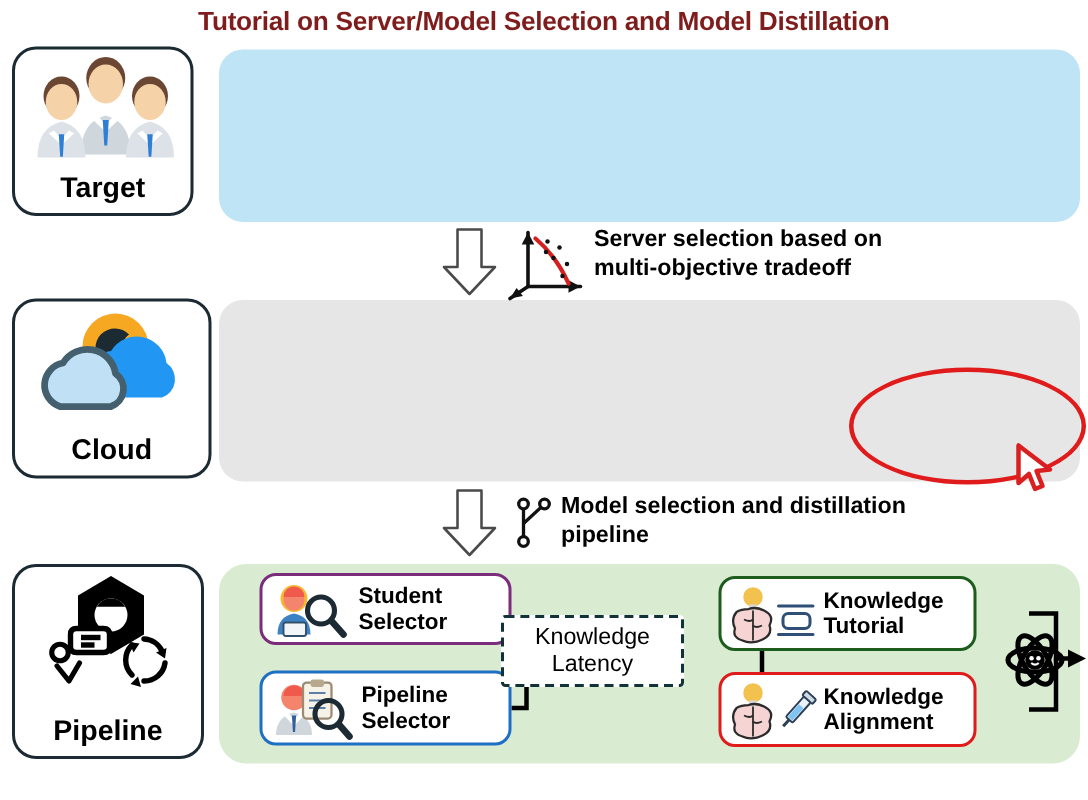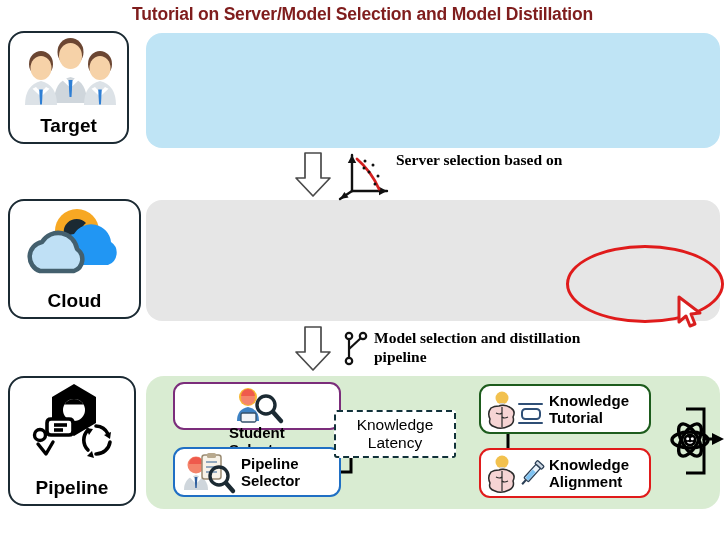--- a/index.html
+++ b/index.html
@@ -43,21 +43,21 @@
   .kv-label{font-size:15.5px;font-weight:bold;color:#000;line-height:1.12;}
   .plus{
     font-size:26px;font-weight:bold;color:#222;line-height:1;
     font-family:"DejaVu Sans",sans-serif;
   }
   .ellip{font-size:17px;font-weight:bold;color:#000;}
 
   
   .downarrow{position:absolute;z-index:4;}
   .conn-label{
-    position:absolute;font-size:15.5px;font-weight:bold;color:#000;line-height:1.25;z-index:4;font-family:Liberation Serif, serif;
+    position:absolute;font-size:15.5px;font-weight:bold;color:#000;line-height:1.25;z-index:4;
   }
 
   
   .server-cell{position:absolute;}
   .server-stats{
     position:absolute;font-size:13.5px;font-weight:bold;color:#111;line-height:1.28;
     white-space:nowrap;
   }
   .server-name{
     position:absolute;font-size:15px;color:#262626;white-space:nowrap;
@@ -213,20 +213,21 @@
         <circle cx="38" cy="18" r="1.5"></circle>
       <circle cx="34" cy="25" r="1.5"></circle>
         <circle cx="43" cy="29" r="1.5"></circle>
       <circle cx="29" cy="21" r="1.5"></circle>
         <circle cx="40" cy="37" r="1.5"></circle>
     </g>
   </svg>
 
   <div class="conn-label" style="left:396px;top:150px;">
     <div>Server selection based on</div>
+    <div>multi-objective tradeoff</div>
   </div>
 
   <svg class="tail" style="left:108px;top:243px;" width="52" height="58">
     <path d="M52,2 L52,55 L4,36 Z" fill="#e6e6e6"></path>
   </svg>
 
   <div class="bubble gray" style="left:146px;top:200px;width:574px;height:121px;"></div>
 
   <div class="bubble-text" style="left:160px;top:207px;width:552px;">I have many different servers in terms of price, performance</div>
   <div class="bubble-text" style="left:160px;top:227px;width:552px;">and location to choose from：</div>
@@ -447,21 +448,21 @@
       <path d="M540,97 L558,97 L558,63"></path>
     </g>
     <g fill="#000">
       <path d="M230,53 l-11,-5.5 l0,11 Z"></path>
       <path d="M382,33 l-11,-5.5 l0,11 Z"></path>
       <path d="M382,97 l-11,-5.5 l0,11 Z"></path>
       <path d="M578,63 l-12,-6 l0,12 Z"></path>
     </g>
   </svg>
 
-  <div class="pbox" style="left:173px;top:382px;width:168px;height:48px;border:2.5px solid #7b2d7b;flex-direction:column;">
+  <div class="pbox" style="left:173px;top:382px;width:168px;height:48px;border:2.5px solid #7b2d7b;">
     <svg width="56" height="40" style="margin-left:5px;flex:0 0 auto;">
       <g transform="translate(1,2)">
         <circle cx="15" cy="11" r="9" fill="#f7b731"></circle>
         <circle cx="15" cy="12" r="7" fill="#f4846b"></circle>
         <path d="M15,3 a7,7 0 0 1 7,7 l-14,0 a7,7 0 0 1 7,-7 Z" fill="#ef5a4c"></path>
         <path d="M4,35 q0,-12 11,-14 q11,2 11,14 Z" fill="#3d82c4"></path>
         <rect x="8" y="27" width="15" height="9" rx="1.5" fill="#f2f5f8" stroke="#33506b" stroke-width="1.3"></rect>
         <circle cx="33" cy="19" r="9" fill="none" stroke="#1b2a33" stroke-width="3.4"></circle>
         <line x1="40" y1="26" x2="48" y2="35" stroke="#1b2a33" stroke-width="4.4" stroke-linecap="round"></line>
       </g>

